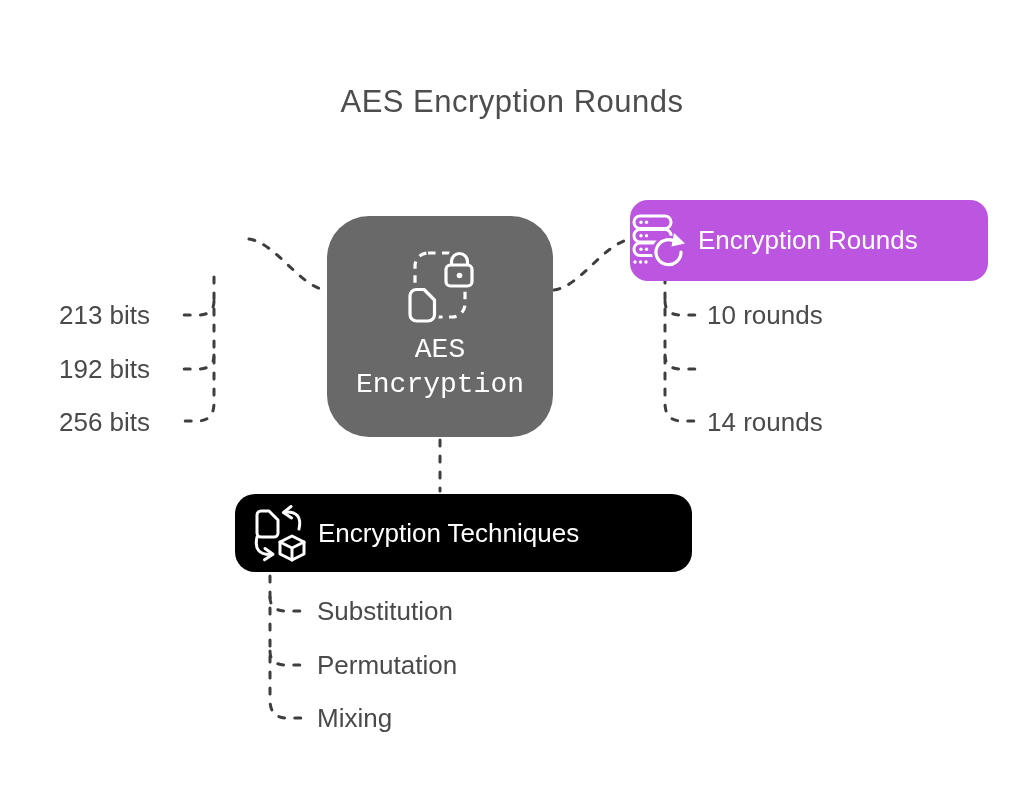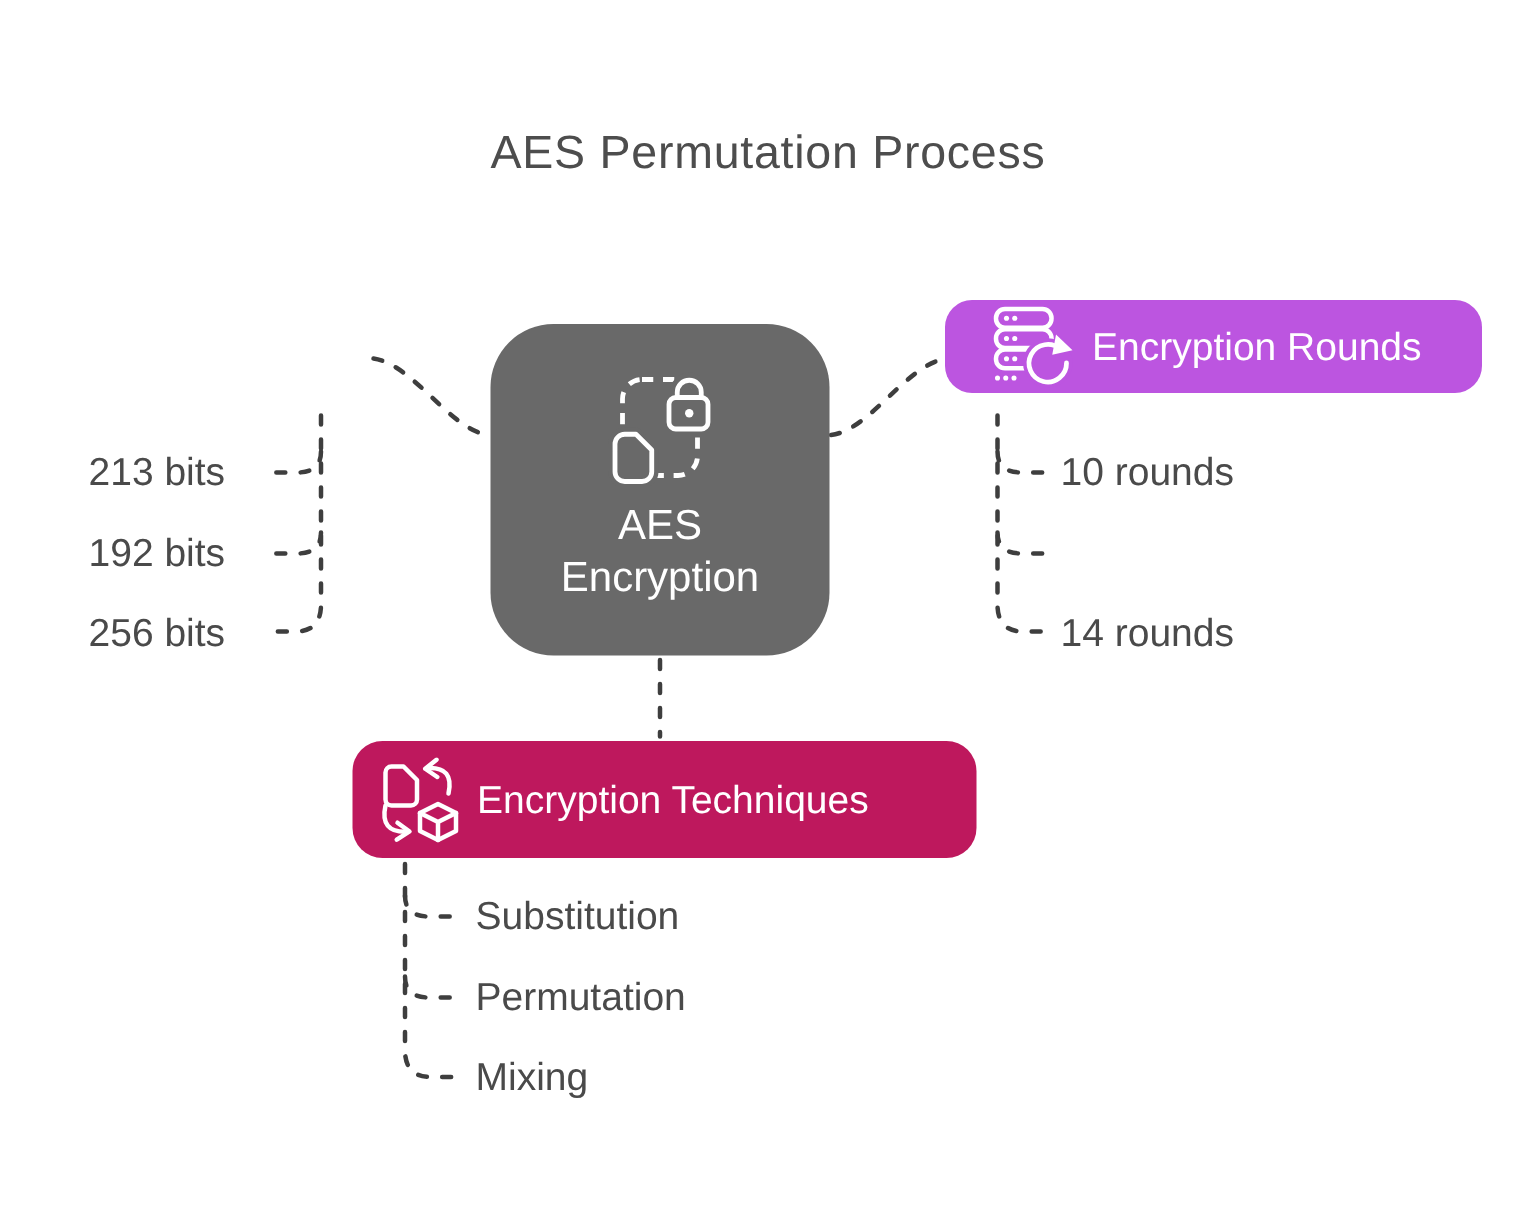--- a/index.html
+++ b/index.html
@@ -43,30 +43,30 @@
   .node-blue {
     left: 38px; top: 200px;
     width: 211px; height: 74px;
     background: #4484ea;
     border-radius: 18px;
     padding: 0 8px 0 24px;
     justify-content: space-between;
   }
   .node-purple {
     left: 630px; top: 200px;
-    width: 358px; height: 62px;
+    width: 358px; height: 81px;
     background: #bc55e0;
     border-radius: 18px;
-    padding: 0 30px;
+    padding: 0 0;
     gap: 12px;
   }
   .node-yellow {
     left: 235px; top: 494px;
-    width: 416px; height: 78px;
-    background: #be185d;
+    width: 457px; height: 78px;
+    background: #000000;
     border-radius: 20px;
     padding: 0 14px;
     gap: 12px;
   }
   .node-label {
     font-size: 26px;
     font-weight: 500;
     white-space: nowrap;
   }
   .node-center {
@@ -77,20 +77,21 @@
     flex-direction: column;
     justify-content: flex-start;
     padding-top: 32px;
   }
   .center-icon { margin-bottom: 8px; }
   .center-label {
     font-size: 28px;
     line-height: 35px;
     color: #ffffff;
     text-align: center;
+    font-family: Liberation Mono, monospace;
   }
   .leaf {
     position: absolute;
     transform: translateY(-50%);
     font-size: 26px;
     color: #4a4a4a;
     white-space: nowrap;
   }
   .node-icon { display: flex; flex: 0 0 auto; }
 </style>
@@ -113,21 +114,21 @@
 
     <path class="dashline" d="M665 277 L665 403 Q665 421 682 421 L700 421"></path>
     <path class="dashline" d="M665 301 Q665 315 681 315 L697 315"></path>
     <path class="dashline" d="M665 355 Q665 369 681 369 L697 369"></path>
 
     <path class="dashline" d="M270 576 L270 700 Q270 718 287 718 L303 718"></path>
     <path class="dashline" d="M270 597 Q270 611 286 611 L302 611"></path>
     <path class="dashline" d="M270 651 Q270 665 286 665 L302 665"></path>
   </svg>
 
-  <div class="title">AES Permutation Process</div>
+  <div class="title">AES Encryption Rounds</div>
 
 
   <div class="node node-center">
     <span class="node-icon center-icon">
       <svg width="76" height="76" viewBox="0 0 76 76">
         <rect x="13" y="5" width="50" height="64" rx="13" fill="none" stroke="#fff" stroke-width="3.2" stroke-dasharray="7.5 6.5"></rect>
 
         <path d="M49.5 17 v-3.5 a8 8 0 0 1 16 0 v3.5" stroke="#696969" stroke-width="10" fill="none"></path>
         <rect x="40" y="12" width="34" height="30" fill="#696969"></rect>
 

